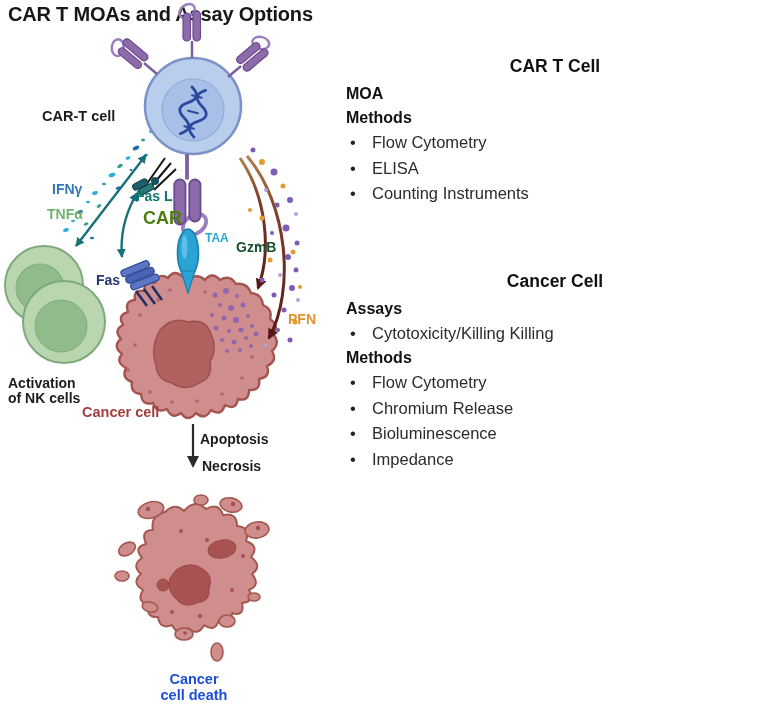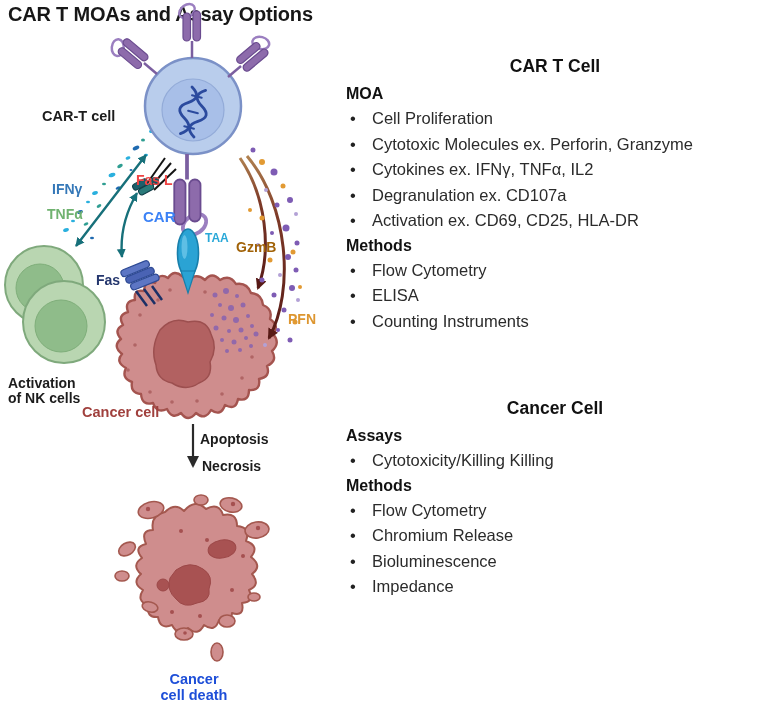--- a/index.html
+++ b/index.html
@@ -10,24 +10,24 @@
   .title {
     position:absolute; left:8px; top:3px; font-size:20px; font-weight:bold;
     color:#171717; letter-spacing:-0.2px;
   }
   .diagram { position:absolute; left:0; top:0; width:360px; height:681px; }
   .diagram svg { position:absolute; left:0; top:0; }
   .dlabel { position:absolute; font-weight:bold; font-size:14px; white-space:nowrap; }
   .l-cart  { left:42px;  top:108px; color:#1c1c1c; font-size:14.5px; }
   .l-ifng  { left:52px;  top:181px; color:#3578b8; }
   .l-tnfa  { left:47px;  top:206px; color:#6fb26f; }
-  .l-fasl  { left:136px; top:172px; color:#ef4444; }
-  .l-car   { left:143px; top:208px; color:#3b82f6; font-size:15px; }
+  .l-fasl  { left:136px; top:188px; color:#0f766e; }
+  .l-car   { left:143px; top:208px; color:#4d7c0f; font-size:18px; }
   .l-taa   { left:205px; top:231px; color:#29a8d8; font-size:12px; }
-  .l-gzmb  { left:236px; top:239px; color:#a16207; }
+  .l-gzmb  { left:236px; top:239px; color:#14532d; }
   .l-pfn   { left:288px; top:311px; color:#dd9630; }
   .l-fas   { left:96px;  top:272px; color:#25376e; }
   .l-nk    { left:8px;   top:376px; color:#1c1c1c; line-height:15px; }
   .l-cancer{ left:82px;  top:404px; color:#a0403d; font-size:14.5px; }
   .l-apop  { left:200px; top:431px; color:#1c1c1c; }
   .l-necr  { left:202px; top:458px; color:#1c1c1c; }
   .l-death { left:148px; top:672px; width:92px; text-align:center; color:#1d4ed8;
              font-size:14.5px; line-height:15.5px; }
   .panel { position:absolute; left:346px; top:50px; width:418px; }
   .panel h2 { margin:4px; font-size:17.5px; line-height:24px; font-weight:bold;
@@ -316,27 +316,20 @@
       <span>Cancer</span><br>
       <span>cell death</span>
     </span>
   </div>
 
   <div class="panel">
 
     <section class="section-1">
       <h2>CAR T Cell</h2>
       <h3>MOA</h3>
-      <ul>
-        <li>Cell Proliferation</li>
-        <li>Cytotoxic Molecules ex. Perforin, Granzyme</li>
-        <li>Cytokines ex. IFNγ, TNFα, IL2</li>
-        <li>Degranulation ex. CD107a</li>
-        <li>Activation ex. CD69, CD25, HLA-DR</li>
-      </ul>
       <h3>Methods</h3>
       <ul>
         <li>Flow Cytometry</li>
         <li>ELISA</li>
         <li>Counting Instruments</li>
       </ul>
     </section>
 
     <section class="section-2">
       <h2>Cancer Cell</h2>

